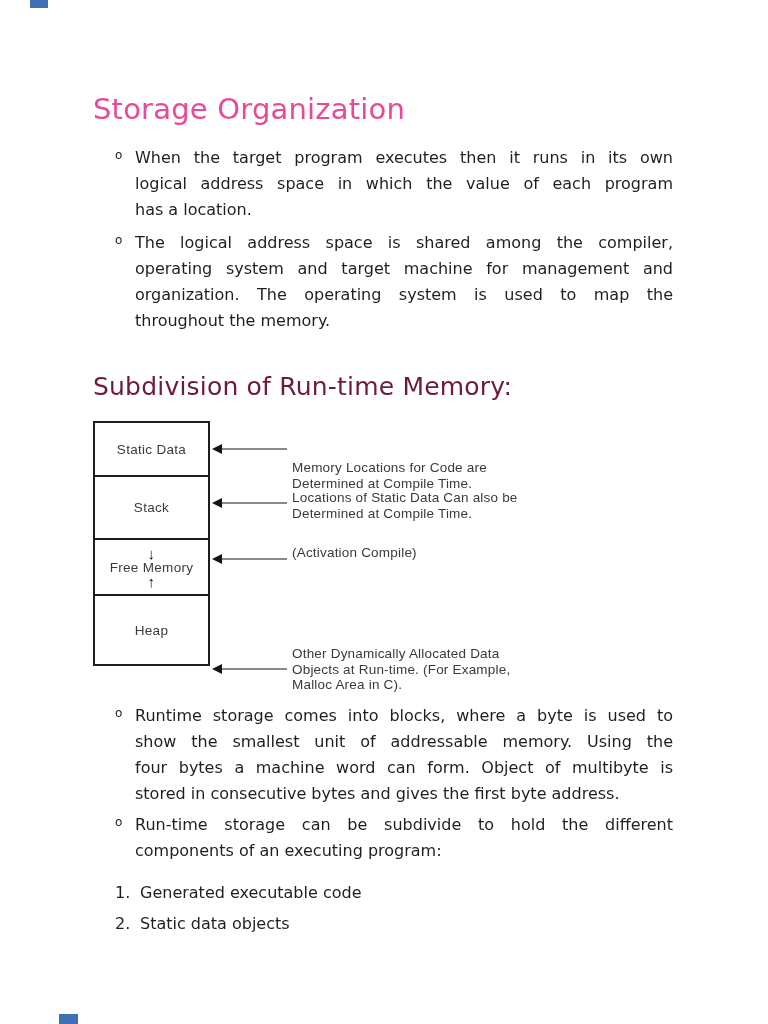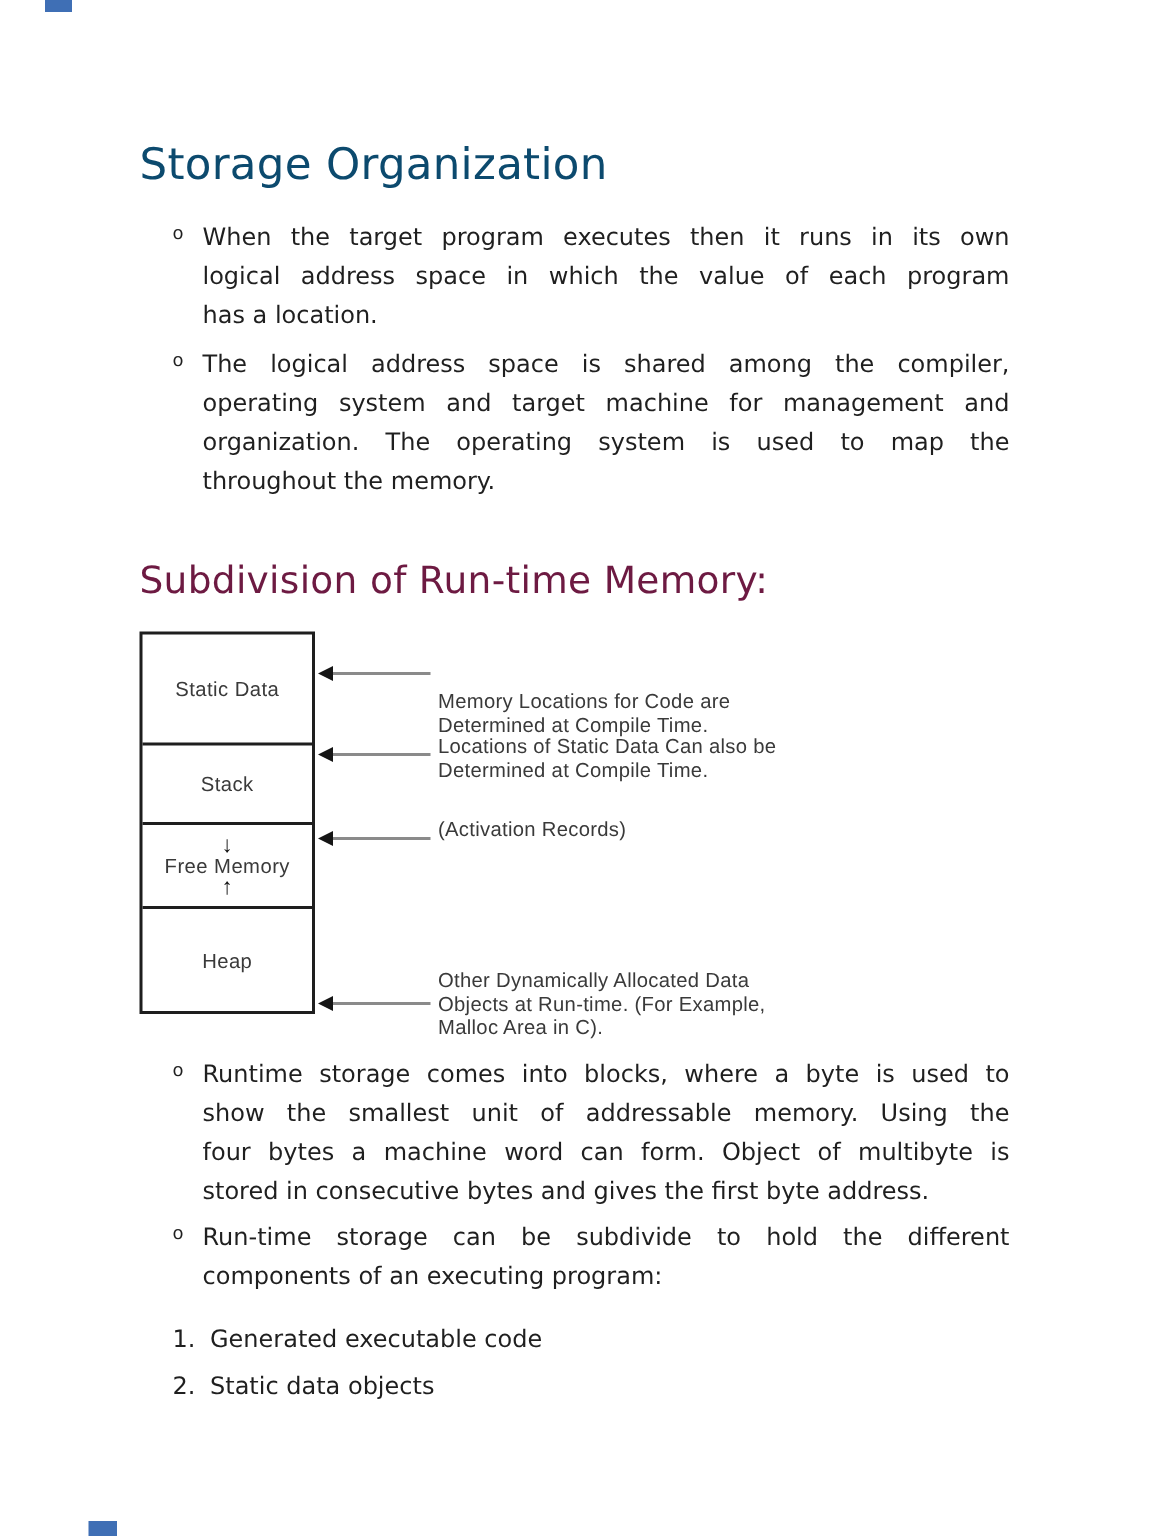--- a/index.html
+++ b/index.html
@@ -5,21 +5,21 @@
   html,body{margin:0;padding:0;}
   body{
     width:768px;height:1024px;position:relative;overflow:hidden;
     background:#ffffff;
     font-family:"DejaVu Sans",sans-serif;
     color:#1f1f1f;
   }
   .abs{position:absolute;}
 
   
-  .h1{font-size:29px;letter-spacing:.2px;color:#0c4a6e;white-space:nowrap;}
+  .h1{font-size:29px;letter-spacing:.2px;color:#ec4899;white-space:nowrap;}
   .h2{font-size:25px;letter-spacing:.2px;color:#6d1a42;white-space:nowrap;}
 
   
   .bullet{position:absolute;left:115px;width:558px;}
   .bullet .marker{
     position:absolute;left:0;top:4px;
     font-size:12px;line-height:12px;color:#1f1f1f;
   }
   .bullet .ptext{margin-left:20px;width:538px;font-size:16px;line-height:26px;}
   .jlines .ln{text-align:justify;text-align-last:justify;white-space:normal;}
@@ -85,22 +85,22 @@
       <div class="ln">The logical address space is shared among the compiler,</div>
       <div class="ln">operating system and target machine for management and</div>
       <div class="ln">organization. The operating system is used to map the</div>
       <div class="ln">throughout the memory.</div>
     </div>
 </div>
 
 <div class="abs h2" style="left:93px;top:372px;">Subdivision of Run-time Memory:</div>
 
 <div class="memcol">
-  <div class="dbox" style="height:72px;">Static Data</div>
-  <div class="dbox" style="height:53px;">Stack</div>
+  <div class="dbox" style="height:52px;">Static Data</div>
+  <div class="dbox" style="height:63px;">Stack</div>
   <div class="dbox vflow" style="height:56px;">
     <span class="varrow">↓</span>
     <span>Free Memory</span>
     <span class="varrow">↑</span>
   </div>
   <div class="dbox" style="height:70px;">Heap</div>
 </div>
 
 <div class="harrow" style="top:444px;">
   <div class="shaft"></div>
@@ -121,21 +121,21 @@
 
 <div class="annot" style="top:460px;">
     <div class="ln">Memory Locations for Code are</div>
     <div class="ln">Determined at Compile Time.</div>
   </div>
 <div class="annot" style="top:490px;">
     <div class="ln">Locations of Static Data Can also be</div>
     <div class="ln">Determined at Compile Time.</div>
   </div>
 <div class="annot" style="top:545px;">
-    <div class="ln">(Activation Records)</div>
+    <div class="ln">(Activation Compile)</div>
   </div>
 <div class="annot" style="top:646px;">
     <div class="ln">Other Dynamically Allocated Data</div>
     <div class="ln">Objects at Run-time. (For Example,</div>
     <div class="ln">Malloc Area in C).</div>
   </div>
 
 <div class="bullet" style="top:703px;">
   <span class="marker">o</span>
   <div class="ptext jlines">

